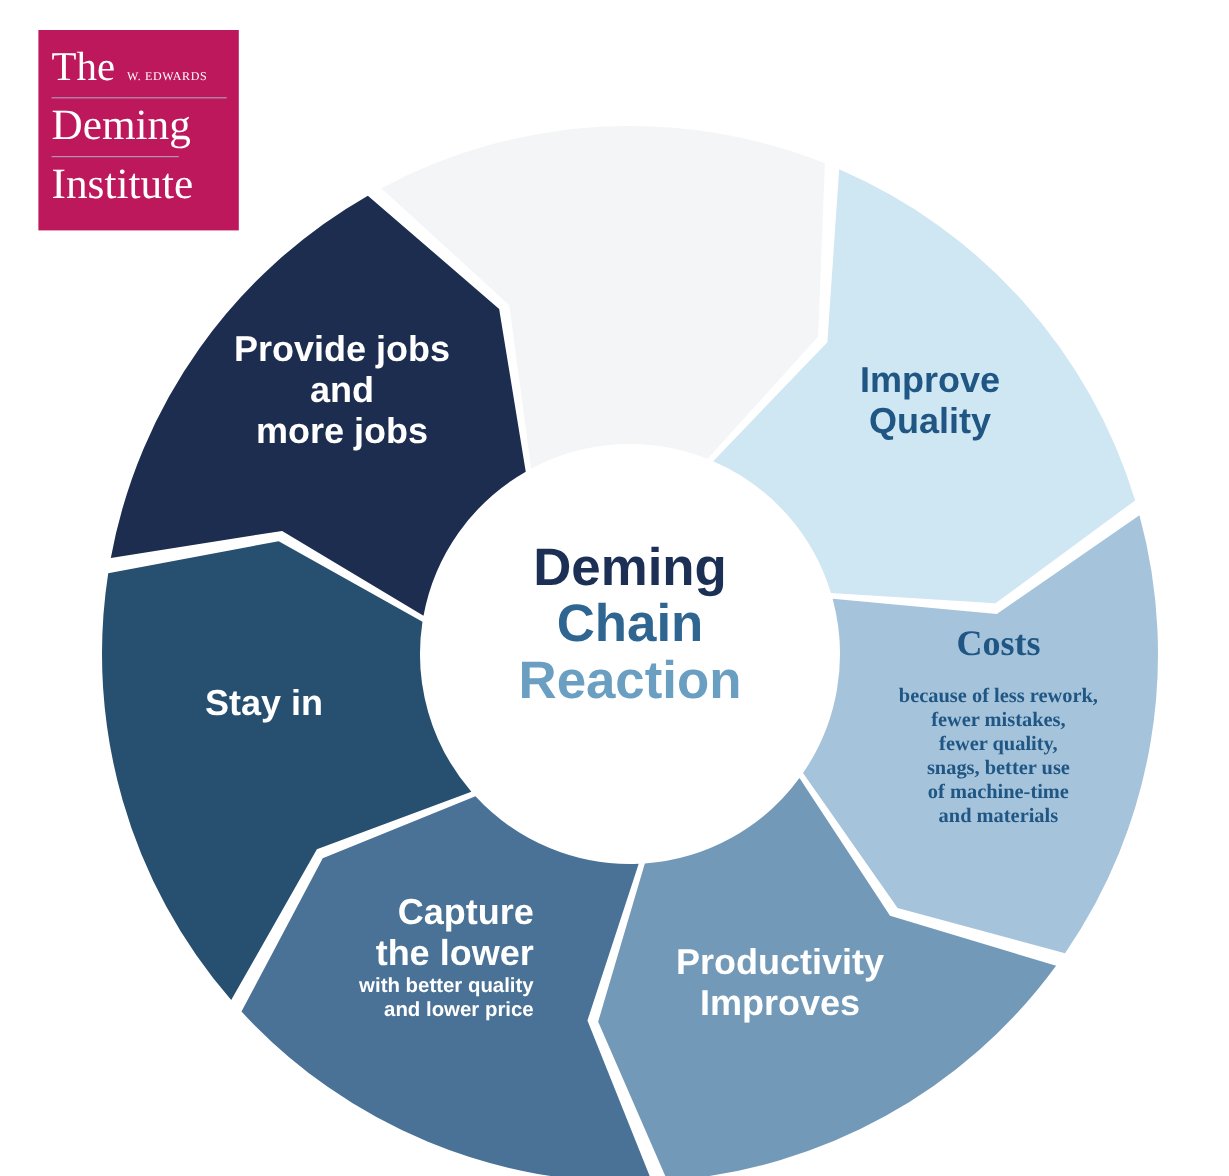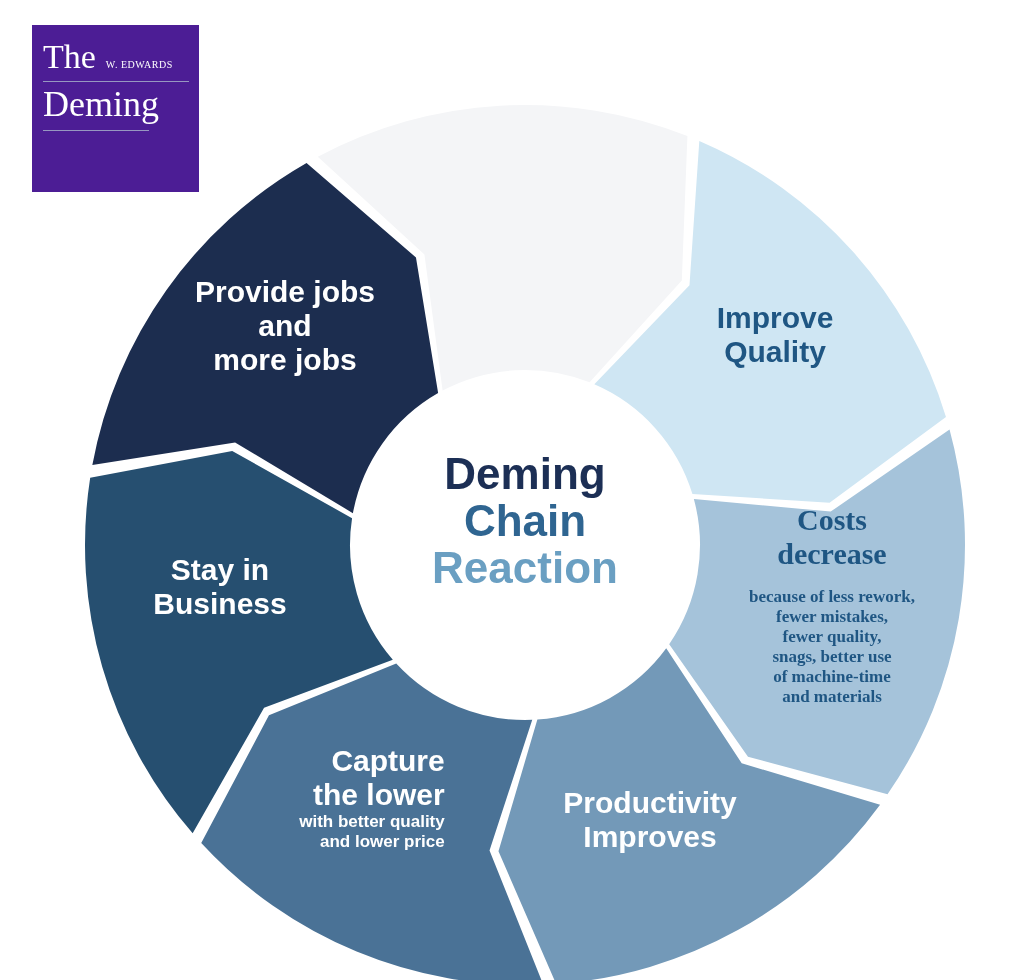--- a/index.html
+++ b/index.html
@@ -13,69 +13,68 @@
   #logo .institute { font-size:36px; line-height:40px; }
   #wheel { position:absolute; left:0; top:0; width:1024px; height:980px; }
   .seg-label { position:absolute; text-align:center; font-weight:bold; transform:translate(-50%, -50%); white-space:nowrap; }
   .seg-label .t { display:block; font-size:30px; line-height:34px; }
   .seg-label .s { display:block; font-size:17px; line-height:20px; margin-top:4px; }
   #center { position:absolute; left:525px; top:520px; transform:translate(-50%,-50%); text-align:center; font-weight:bold; font-size:44px; line-height:47px; }
 </style>
 </head>
 <body>
 
-<div id="logo" style="background: #4c1d95;">
+<div id="logo" style="background: #be185d;">
   <div class="row1">
     <span class="the">The</span>
     <span class="small">W. EDWARDS</span>
   </div>
   <div class="rule"></div>
   <div class="deming">Deming</div>
   <div class="rule" style="margin-right:40px;"></div>
+  <div class="institute">Institute</div>
 </div>
 
 <svg id="wheel" xmlns="http://www.w3.org/2000/svg" viewBox="0 0 1024 980">
     <path d="M 699.3113510162541 141.000553333438 A 440 440 0 0 1 945.9758620380712 417.01826856420934 L 829.574350163555 502.6831567523264 L 692.4335814924146 494.0981749971287 A 175 175 0 0 0 594.328378245101 384.31840189398105 L 689.4878485272769 285.19238331629384 Z" fill="#cfe6f3"></path>
     <path d="M 949.5408360104343 429.39256702287037 A 440 440 0 0 1 887.534303626696 794.3368779260433 L 747.9836415244233 756.7416954983299 L 669.1897798515269 644.1680764478581 A 175 175 0 0 0 693.8514688677864 499.01977097500526 L 830.6822701947489 511.6143790145439 Z" fill="#a5c3da"></path>
     <path d="M 880.0824124339194 804.8393357059472 A 440 440 0 0 1 556.0970202323341 983.8997326641585 L 498.48170278004807 851.3544187906457 L 537.3681330469511 719.5623936732449 A 175 175 0 0 0 666.2259594907634 648.3451903375926 L 741.6917076236268 763.1764282574005 Z" fill="#7399b8"></path>
     <path d="M 543.2396899334568 984.6217848459416 A 440 440 0 0 1 201.24304633941404 842.9621367832115 L 268.9485827169791 715.2760162423243 L 396.23302979408516 663.5076680387773 A 175 175 0 0 0 532.2544221326249 719.8495735182722 L 489.5278695066225 850.4471770343619 Z" fill="#4a7296"></path>
     <path d="M 192.66210889123198 833.3600633468106 A 440 440 0 0 1 90.18466199121406 477.65297458458 L 232.22740236507468 450.97630046579684 L 352.06208147377833 518.2142512552307 A 175 175 0 0 0 392.8201569453763 659.6886615583905 L 264.0752691507269 707.7099715175269 Z" fill="#264f70"></path>
     <path d="M 92.34173831143295 464.95733267420786 A 440 440 0 0 1 306.551095780114 163.05749615271793 L 415.9699595048884 257.4783481724649 L 438.11691309436355 393.0910496061946 A 175 175 0 0 0 352.9200095556836 513.1648482226963 L 235.1043130188644 442.4488387694442 Z" fill="#1c2d4f"></path>
     <path d="M 317.8218634032703 156.8283630707844 A 440 440 0 0 1 687.4140099921572 136.07251332507923 L 681.8143609450316 280.4900640781119 L 589.5964812468807 382.3583859815656 A 175 175 0 0 0 442.5996047626643 390.613553494062 L 424.4307219781334 254.41082209042867 Z" fill="#f4f5f7"></path>
     <circle cx="525" cy="545" r="173" fill="#ffffff"></circle>
   </svg>
 
 <div id="labels">
     <div class="seg-label" style="left: 775px; top: 335px; color: rgb(31, 86, 131); text-align: center;">
       <span class="t">Improve</span>
       <span class="t">Quality</span>
     </div>
     <div class="seg-label" style="left: 832px; top: 605px; color: rgb(31, 86, 131); font-family: Liberation Serif, serif;">
       <span class="t">Costs</span>
-      <span class="t">decrease</span>
       <span class="s" style="margin-top: 16px;">because of less rework,</span>
       <span class="s" style="margin-top: 0px;">fewer mistakes,</span>
       <span class="s" style="margin-top: 0px;">fewer quality,</span>
       <span class="s" style="margin-top: 0px;">snags, better use</span>
       <span class="s" style="margin-top: 0px;">of machine-time</span>
       <span class="s" style="margin-top: 0px;">and materials</span>
     </div>
     <div class="seg-label" style="left: 650px; top: 820px; color: rgb(255, 255, 255);">
       <span class="t">Productivity</span>
       <span class="t">Improves</span>
     </div>
     <div class="seg-label" style="left: 372px; top: 798px; color: rgb(255, 255, 255); text-align: right;">
       <span class="t">Capture</span>
       <span class="t">the lower</span>
       <span class="s" style="margin-top: 0px;">with better quality</span>
       <span class="s" style="margin-top: 0px;">and lower price</span>
     </div>
     <div class="seg-label" style="left: 220px; top: 587px; color: rgb(255, 255, 255);">
       <span class="t">Stay in</span>
-      <span class="t">Business</span>
     </div>
     <div class="seg-label" style="left: 285px; top: 326px; color: rgb(255, 255, 255);">
       <span class="t">Provide jobs</span>
       <span class="t">and</span>
       <span class="t">more jobs</span>
     </div>
   </div>
 
 <div id="center">
   <div style="color: rgb(28, 47, 85);">Deming</div>

